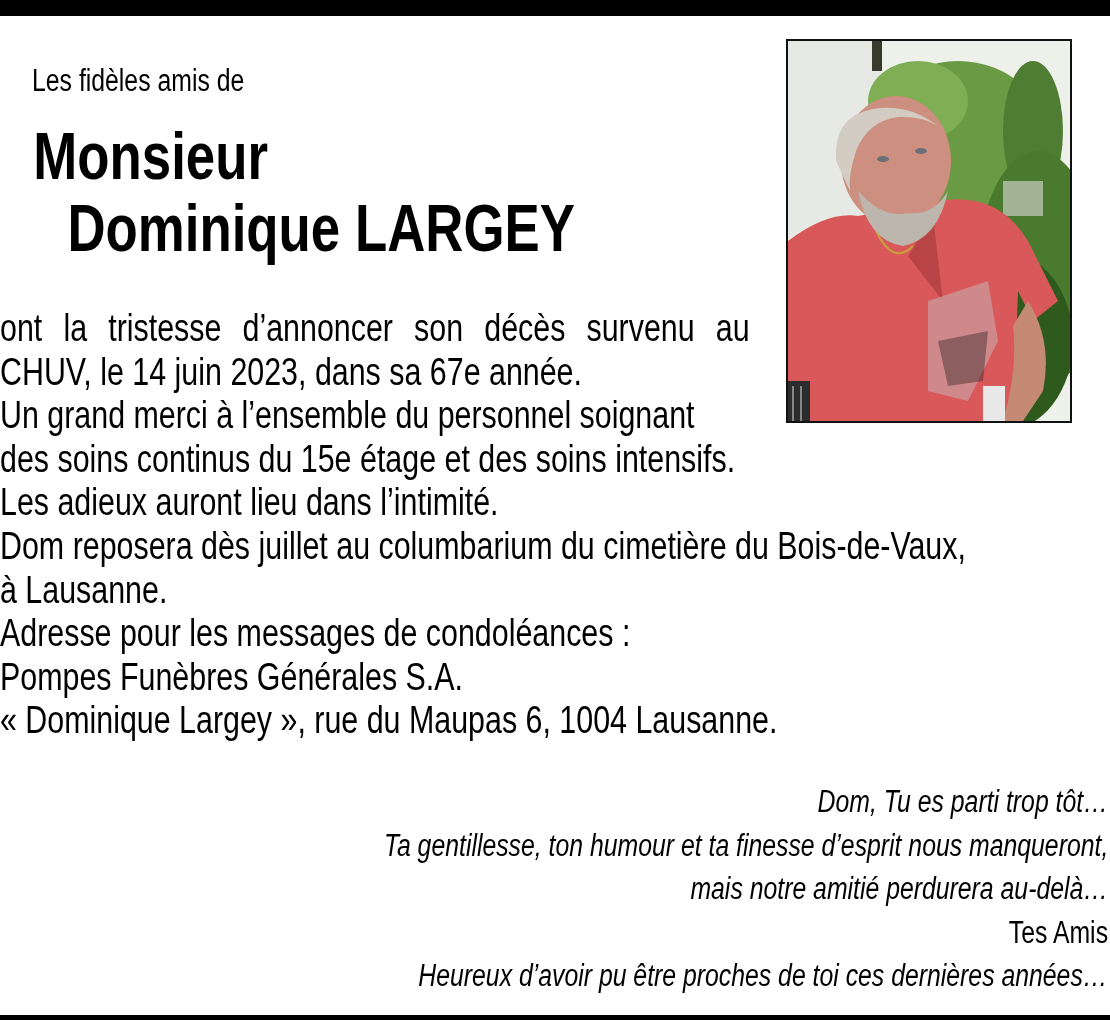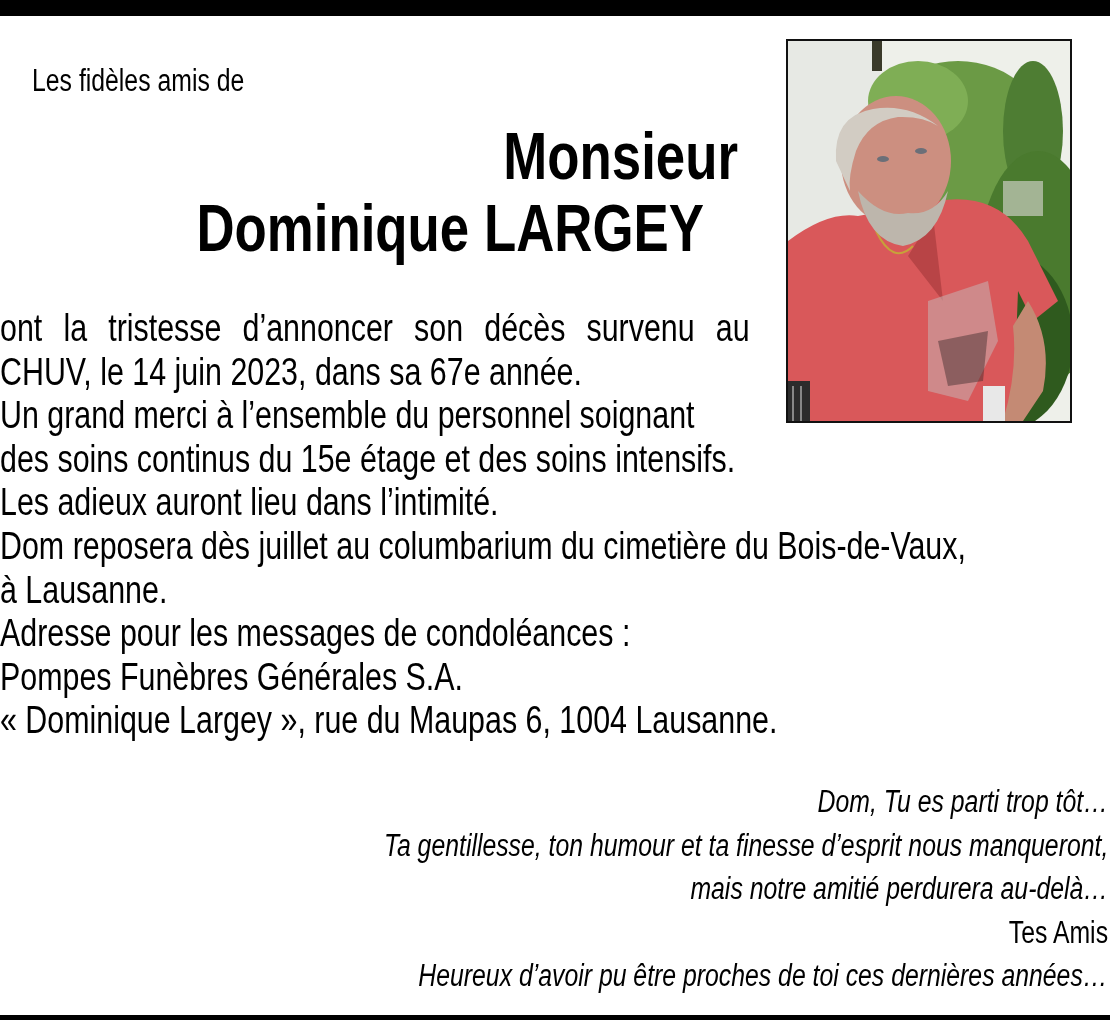--- a/index.html
+++ b/index.html
@@ -6,21 +6,21 @@
   body { width: 1110px; height: 1020px; position: relative; overflow: hidden;
          font-family: "Liberation Sans", "DejaVu Sans", sans-serif; color: #000; }
   .bar-top { position: absolute; left: 0; top: 0; width: 1110px; height: 16px; background: #000; }
   .bar-bottom { position: absolute; left: 0; top: 1015px; width: 1110px; height: 5px; background: #000; }
 
   .cond { transform-origin: left top; display: inline-block; white-space: nowrap; }
 
   .intro { position: absolute; left: 0; top: 60px; font-size: 31px; line-height: 42px; margin-left: 32px; }
   .intro .cond { transform: scaleX(0.80); }
 
-  .name-block { position: absolute; left: 17px; top: 120px; width: 750px; text-align: right; font-weight: bold; }
+  .name-block { position: absolute; left: 4px; top: 120px; width: 750px; text-align: left; font-weight: bold; }
   .name-line { display: block; font-size: 66px; line-height: 72px; }
   .name-line .cond { transform: scaleX(0.80); transform-origin: center top; }
 
   .photo { position: absolute; left: 786px; top: 39px; width: 282px; height: 380px;
            border: 2px solid #111; overflow: hidden; background: #7f9a5e; }
 
   .body-text { position: absolute; left: 0; top: 307px; font-size: 38px; line-height: 43.6px; }
   .body-text .line { display: block; height: 43.6px; }
   .body-text .cond { transform: scaleX(0.80); }
   .justify-line { display: block; width: 750px; text-align: justify; text-align-last: justify; }

